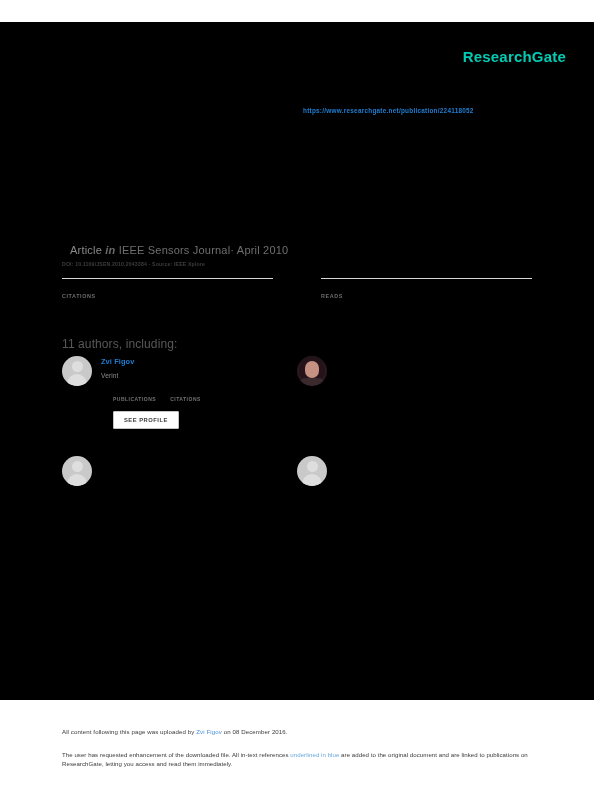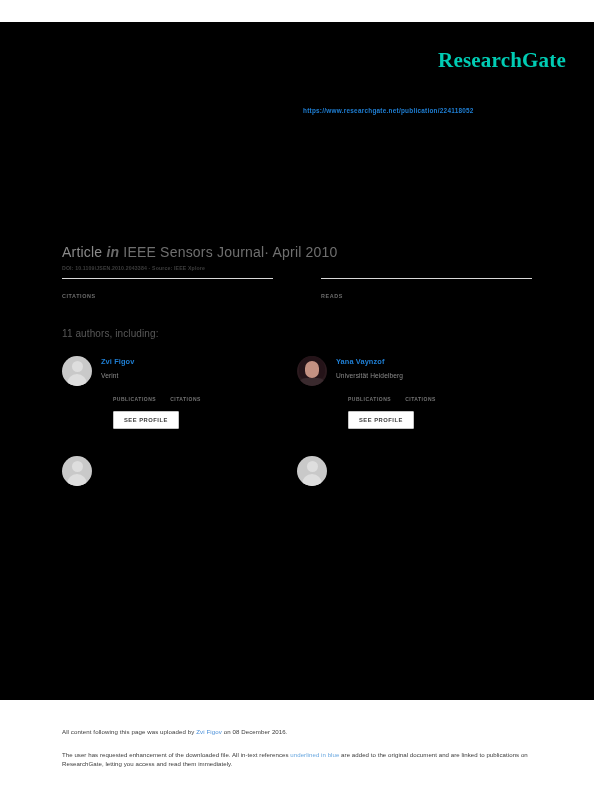--- a/index.html
+++ b/index.html
@@ -23,46 +23,47 @@
     left: 0;
     top: 22px;
     width: 594px;
     height: 678px;
     background: #000000;
   }
   .brand {
     position: absolute;
     right: 28px;
     top: 48px;
-    font-size: 21px;
+    font-size: 15px;
     font-weight: bold;
     letter-spacing: 0.2px;
     color: #00ccb4;
-    font-family: Liberation Serif, serif;
+    font-family: Liberation Sans, sans-serif;
   }
   .pub-url {
     position: absolute;
     left: 303px;
     top: 107px;
     font-size: 6.4px;
     font-weight: bold;
     color: #1f7fd4;
     letter-spacing: 0.25px;
   }
   .meta-block {
     position: absolute;
     left: 62px;
     top: 244px;
     width: 470px;
   }
   .article-line {
-    font-size: 14px;
+    font-size: 11px;
     color: #5c5c5c;
     letter-spacing: 0.2px;
     white-space: nowrap;
+    margin-left: 8px;
   }
   .article-line .kw {
     color: #8a8a8a;
   }
   .article-line .ital {
     font-style: italic;
     font-weight: bold;
     color: #6a6a6a;
   }
   .article-line .jrnl {
@@ -104,22 +105,22 @@
   .stat-label {
     font-size: 5.4px;
     font-weight: bold;
     letter-spacing: 0.6px;
     color: #6d6d6d;
     margin-top: 1px;
   }
   .authors-head {
     position: absolute;
     left: 62px;
-    top: 328px;
-    font-size: 10px;
+    top: 337px;
+    font-size: 12px;
     color: #585858;
     letter-spacing: 0.1px;
   }
   .authors-grid {
     position: absolute;
     left: 62px;
     top: 356px;
     width: 470px;
     display: flex;
     flex-wrap: wrap;
@@ -320,35 +321,20 @@
         <div class="see-profile">SEE PROFILE</div>
       </div>
     </div>
 
     <div class="author-card">
       <div class="avatar photo">
         <div class="ph-hair"></div>
           <div class="ph-face"></div>
           <div class="ph-shoulders"></div>
       </div>
-      <div class="author-body">
-        <div class="author-name">Yana Vaynzof</div>
-        <div class="author-org">Universität Heidelberg</div>
-        <div class="author-metrics">
-          <div class="metric">
-            <div class="metric-num"></div>
-            <div class="metric-label">PUBLICATIONS</div>
-          </div>
-          <div class="metric">
-            <div class="metric-num"></div>
-            <div class="metric-label">CITATIONS</div>
-          </div>
-        </div>
-        <div class="see-profile">SEE PROFILE</div>
-      </div>
     </div>
 
     <div class="author-card">
       <div class="avatar">
         <div class="head"></div>
           <div class="body"></div>
       </div>
     </div>
 
     <div class="author-card">

